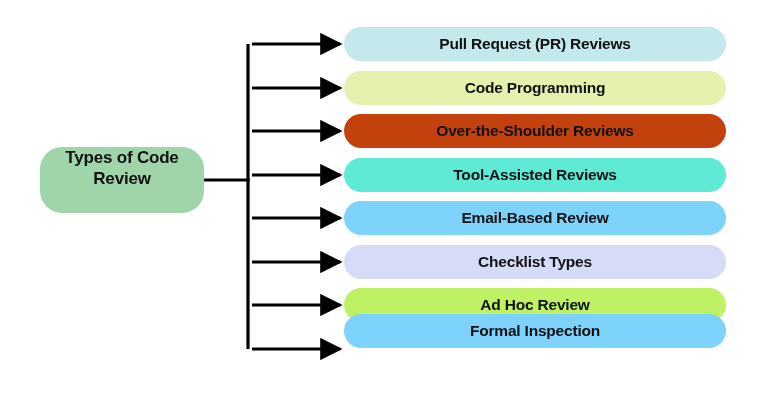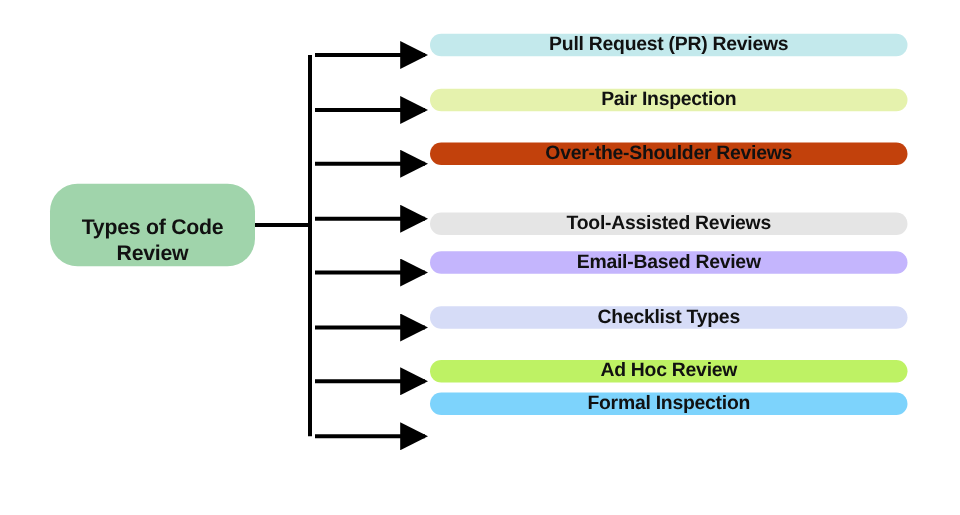--- a/index.html
+++ b/index.html
@@ -27,38 +27,38 @@
     pointer-events: none;
   }
   .root-node {
     position: absolute;
     left: 40px;
     top: 147px;
     width: 164px;
     height: 66px;
     border-radius: 22px;
     display: flex;
-    align-items: flex-end;
+    align-items: flex-start;
     justify-content: center;
     text-align: center;
     box-sizing: border-box;
     padding: 0 10px;
   }
   .root-node-label {
     font-size: 17px;
     font-weight: bold;
     color: #111111;
     line-height: 1.25;
     letter-spacing: -0.2px;
   }
   .branch-node {
     position: absolute;
     left: 344px;
     width: 382px;
-    height: 18px;
+    height: 34px;
     border-radius: 17px;
     display: flex;
     align-items: center;
     justify-content: center;
     box-sizing: border-box;
     padding: 0 14px;
   }
   .branch-node-label {
     font-size: 15.5px;
     font-weight: bold;
@@ -94,29 +94,29 @@
 
   <div class="root-node" style="background: rgb(160, 212, 171);">
     <span class="root-node-label">Types of Code Review</span>
   </div>
 
   <div id="branch-container">
       <div class="branch-node" style="top: 27px; background: rgb(195, 233, 236);">
         <span class="branch-node-label">Pull Request (PR) Reviews</span>
       </div>
       <div class="branch-node" style="top: 71px; background: rgb(229, 242, 173);">
-        <span class="branch-node-label">Pair Inspection</span>
+        <span class="branch-node-label">Code Programming</span>
       </div>
       <div class="branch-node" style="top: 114px; background: #c2410c;">
         <span class="branch-node-label">Over-the-Shoulder Reviews</span>
       </div>
-      <div class="branch-node" style="top: 158px; background: #e5e5e5; margin-top: 12px;">
+      <div class="branch-node" style="top: 158px; background: #5eead4;">
         <span class="branch-node-label">Tool-Assisted Reviews</span>
       </div>
-      <div class="branch-node" style="top: 201px; background: #c4b5fd;">
+      <div class="branch-node" style="top: 201px; background: #7dd3fc;">
         <span class="branch-node-label">Email-Based Review</span>
       </div>
       <div class="branch-node" style="top: 245px; background: rgb(214, 220, 247);">
         <span class="branch-node-label">Checklist Types</span>
       </div>
       <div class="branch-node" style="top: 288px; background: #bef264;">
         <span class="branch-node-label">Ad Hoc Review</span>
       </div>
       <div class="branch-node" style="top: 314px; background: #7dd3fc;">
         <span class="branch-node-label">Formal Inspection</span>

